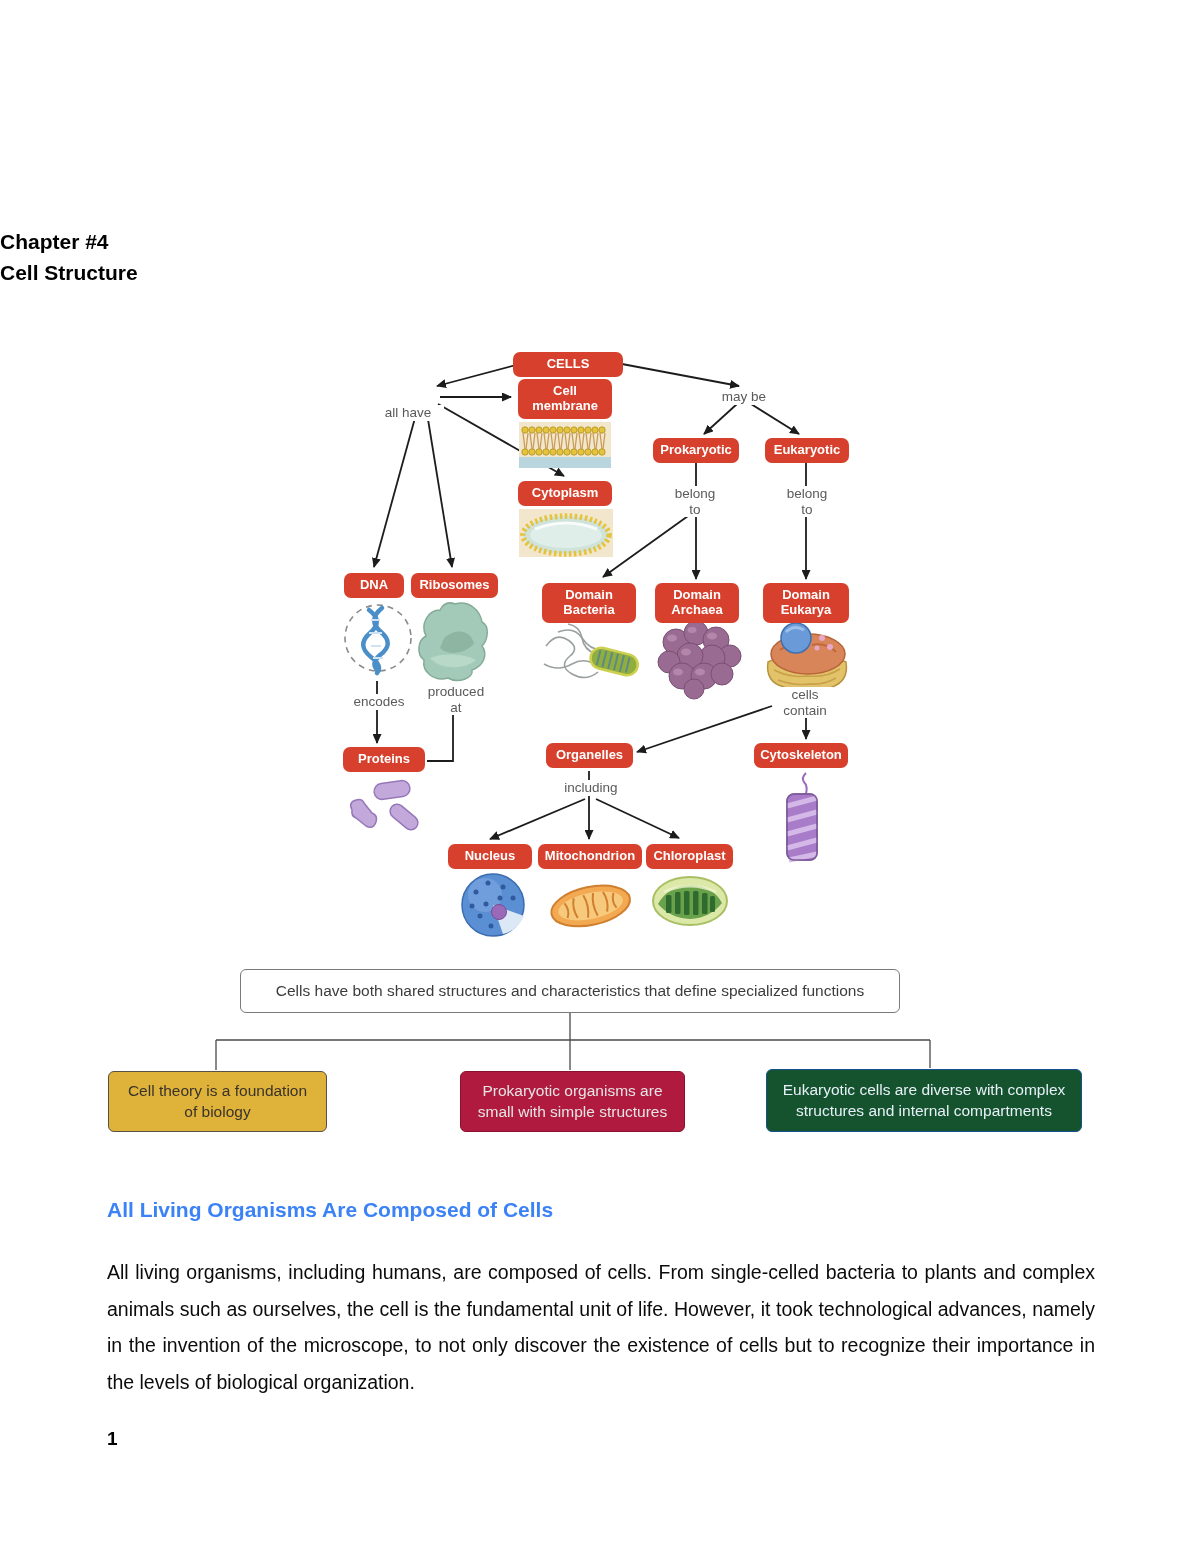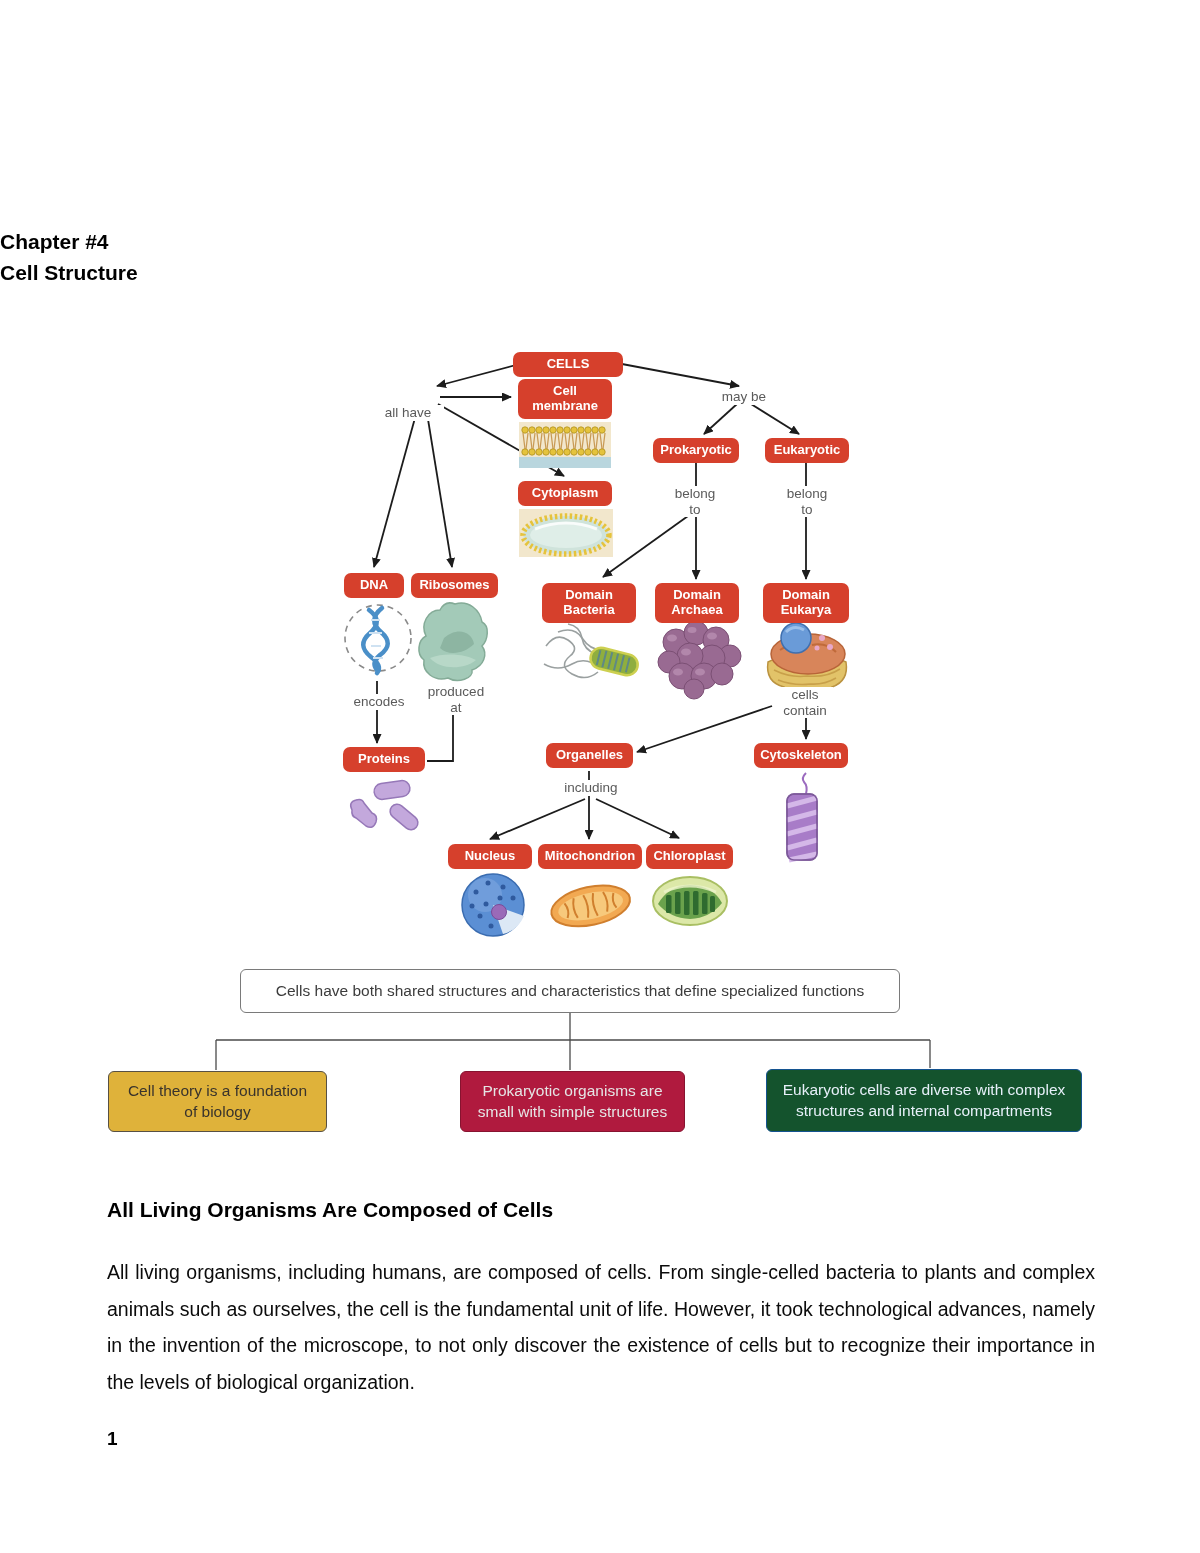--- a/index.html
+++ b/index.html
@@ -3,21 +3,21 @@
 <meta charset="utf-8">
 <style>
   html,body{margin:0;padding:0;background:#ffffff;}
   .page{
     position:relative;width:1200px;height:1553px;background:#ffffff;
     font-family:"Liberation Sans", sans-serif;color:#000;overflow:hidden;
   }
   
   .doc-header{position:absolute;left:107px;top:141px;font-size:21px;font-weight:bold;line-height:31px;}
   .chapter{position:absolute;left:0;top:226px;width:990px;text-align:left;font-size:21px;font-weight:bold;line-height:31px;}
-  .section-heading{position:absolute;left:107px;top:1198px;font-size:21px;font-weight:bold;color:#000000;}
+  .section-heading{position:absolute;left:107px;top:1198px;font-size:21px;font-weight:bold;color:#3b82f6;}
   .body-par{position:absolute;left:107px;top:1254px;width:988px;font-size:19.5px;line-height:36.5px;text-align:justify;color:#0b0b0b;}
   .page-num{position:absolute;left:107px;top:1428px;font-size:19px;font-weight:bold;}
 
   
   #arrows{position:absolute;left:0;top:0;width:1200px;height:1553px;z-index:1;pointer-events:none;}
   .img{position:absolute;z-index:2;}
   .lbl{position:absolute;z-index:3;color:#5a5a5a;font-size:13.5px;line-height:1.15;text-align:center;background:#fff;padding:0 1px;}
   .node{
     position:absolute;z-index:4;background:#d6402c;color:#fff;font-weight:bold;font-size:13px;
     line-height:1.15;text-align:center;border-radius:7px;padding:5px 3px;box-sizing:border-box;

